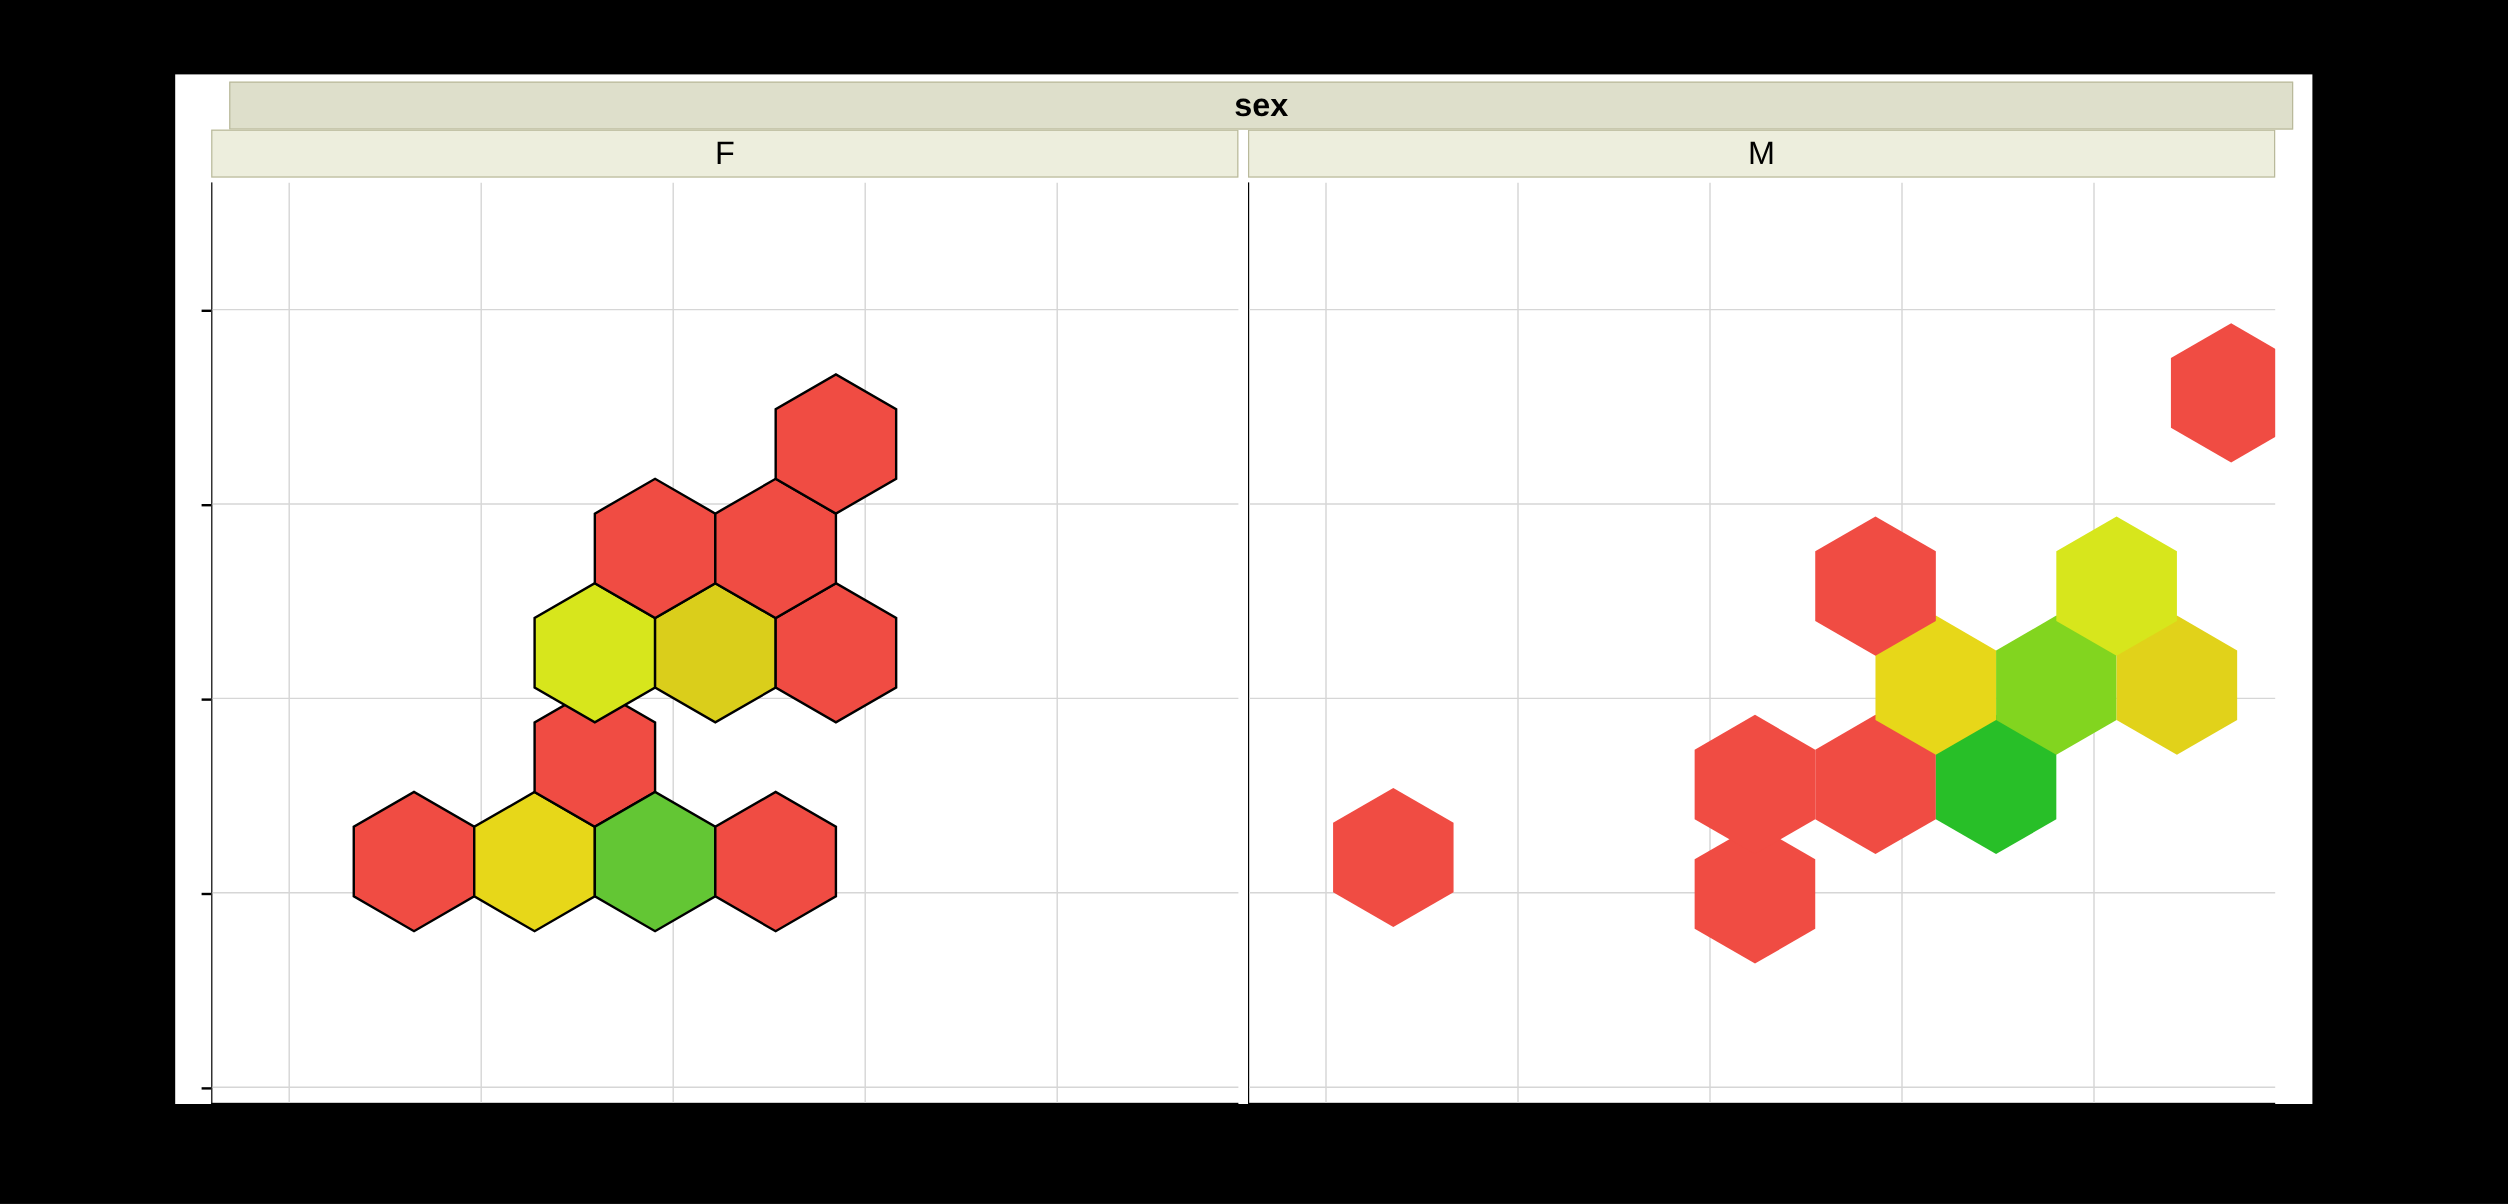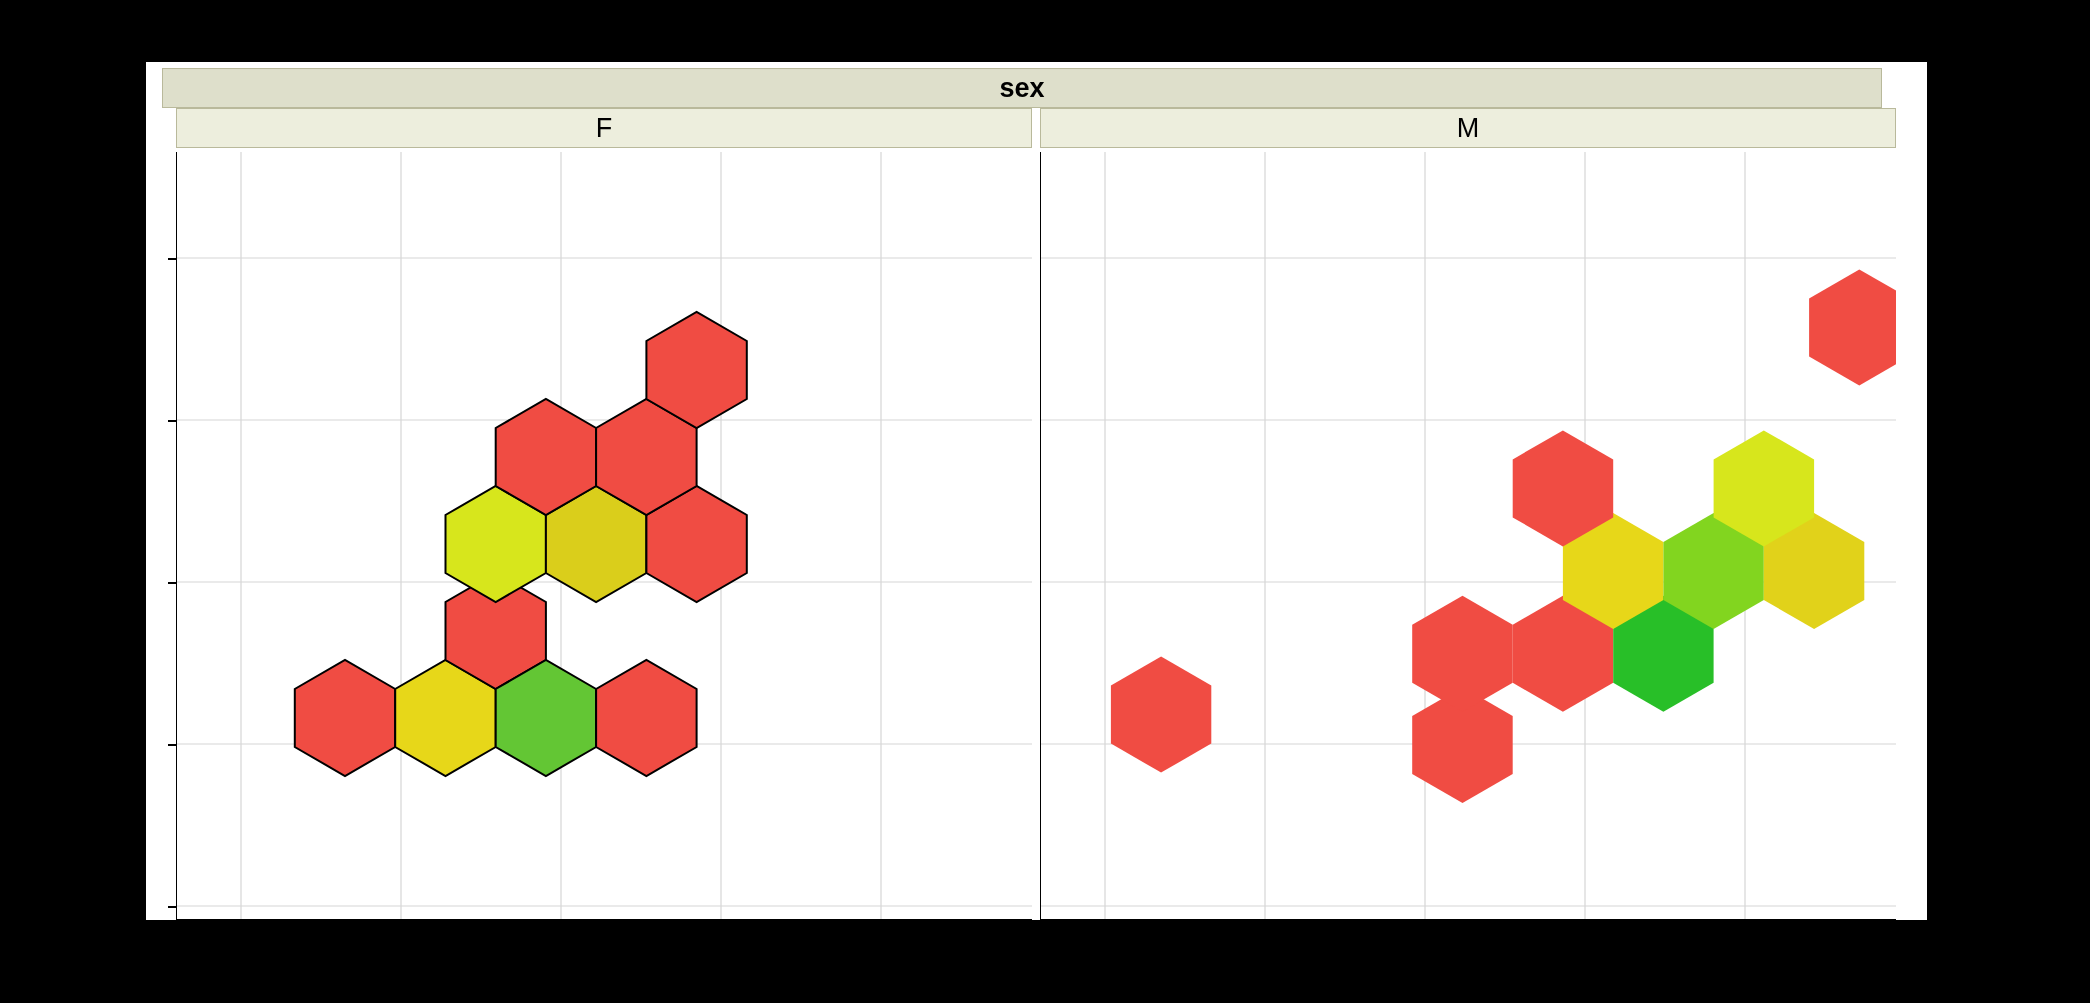--- a/index.html
+++ b/index.html
@@ -66,21 +66,21 @@
     width: 100%; height: 100%;
   }
 </style>
 </head>
 <body>
 
 <div class="stage">
 
   <div class="frame" style="left:146px; top:62px; width:1781px; height:858px;"></div>
 
-  <div class="strip-outer" style="left:162px; top:68px; width:1720px; height:40px; line-height:38px; font-size:27px;">
+  <div class="strip-outer" style="left:191px; top:68px; width:1720px; height:40px; line-height:38px; font-size:27px;">
     <span>sex</span>
   </div>
 
   <div class="strip-inner" style="left:176px; top:108px; width:856px; height:40px; line-height:38px; font-size:27px;">
     <span>F</span>
   </div>
 
   <div class="strip-inner" style="left:1040px; top:108px; width:856px; height:40px; line-height:38px; font-size:27px;">
     <span>M</span>
   </div>

